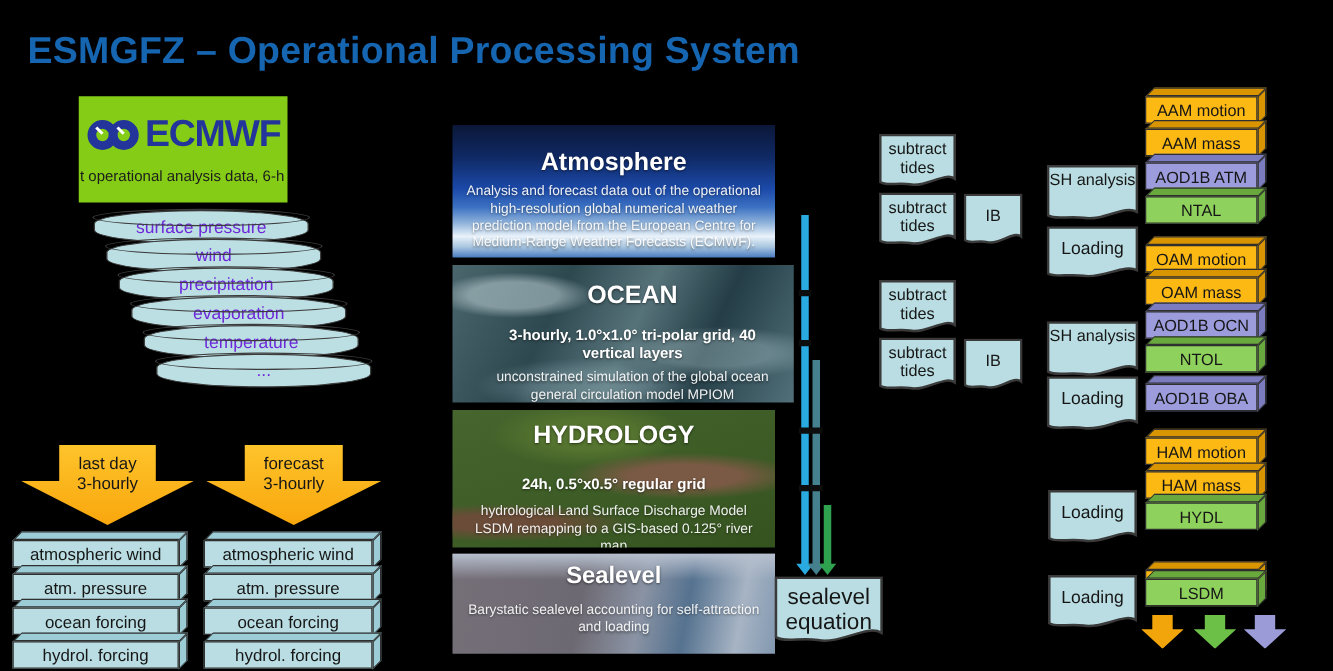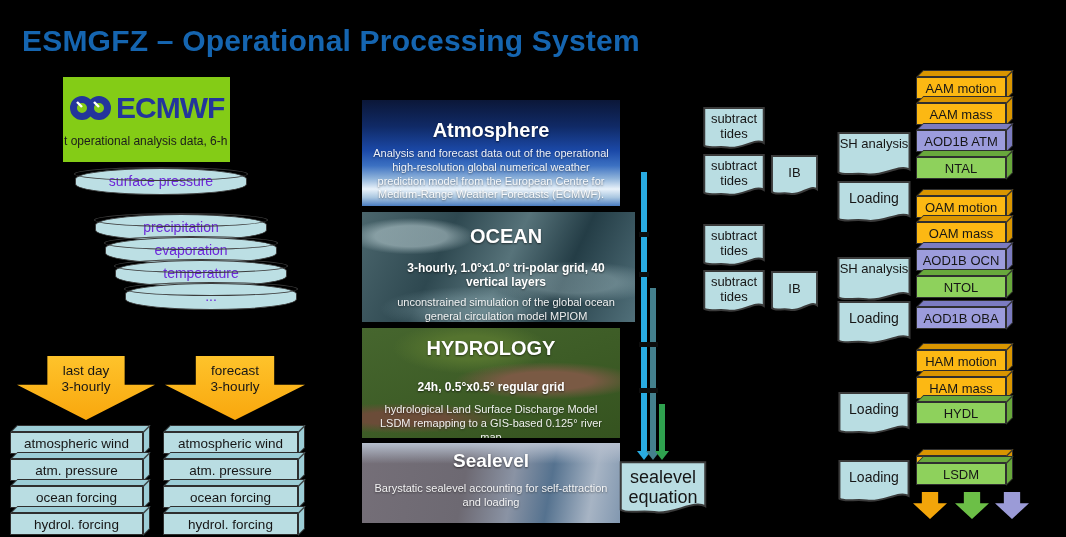--- a/index.html
+++ b/index.html
@@ -128,20 +128,23 @@
         <line x1="26" y1="8" x2="31" y2="13" stroke="#ffffff" stroke-width="2.4"></line>
       </svg>
       <span class="ecmwf-word">ECMWF</span>
     </div>
     <div class="ecmwf-caption">t operational analysis data, 6-h</div>
   </div>
 
   <div class="can" style="left:75px;  top:168px;">
       <span>surface pressure</span>
     </div>
+  <div class="can" style="left:85px;  top:191px;">
+      <span>wind</span>
+    </div>
   <div class="can" style="left:95px;  top:214px;">
       <span>precipitation</span>
     </div>
   <div class="can" style="left:105px; top:237px;">
       <span>evaporation</span>
     </div>
   <div class="can" style="left:115px; top:260px;">
       <span>temperature</span>
     </div>
   <div class="can" style="left:125px; top:283px;">

